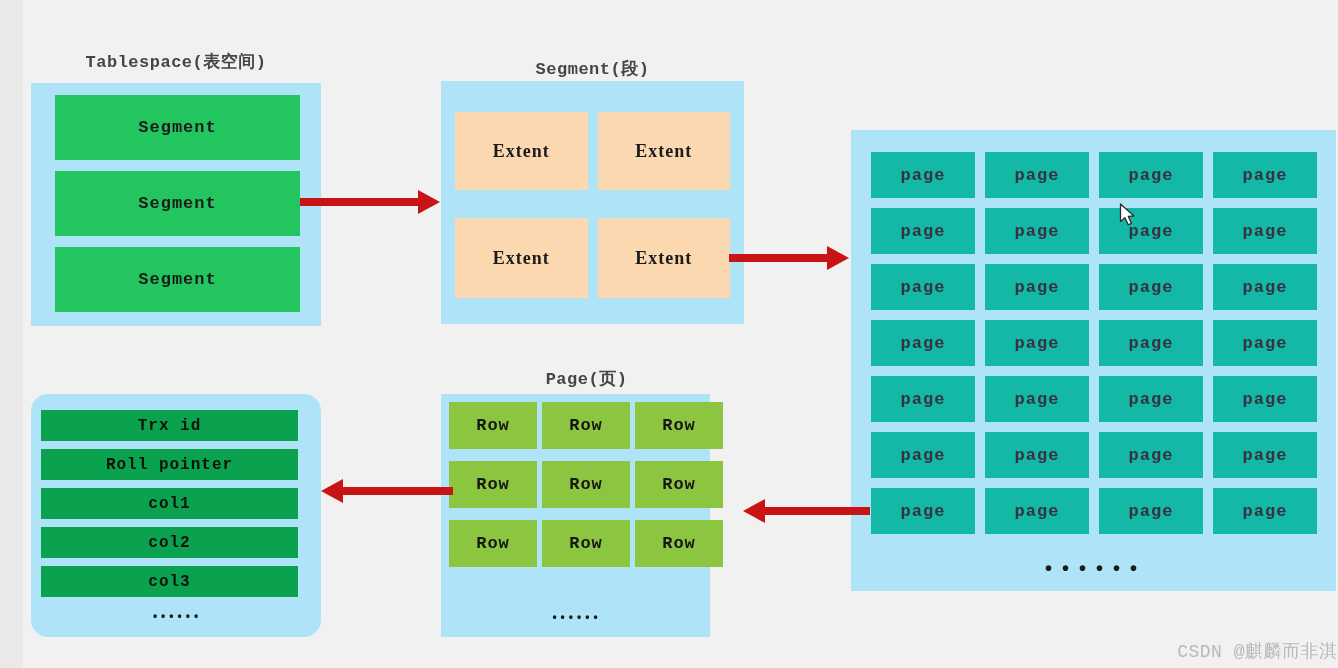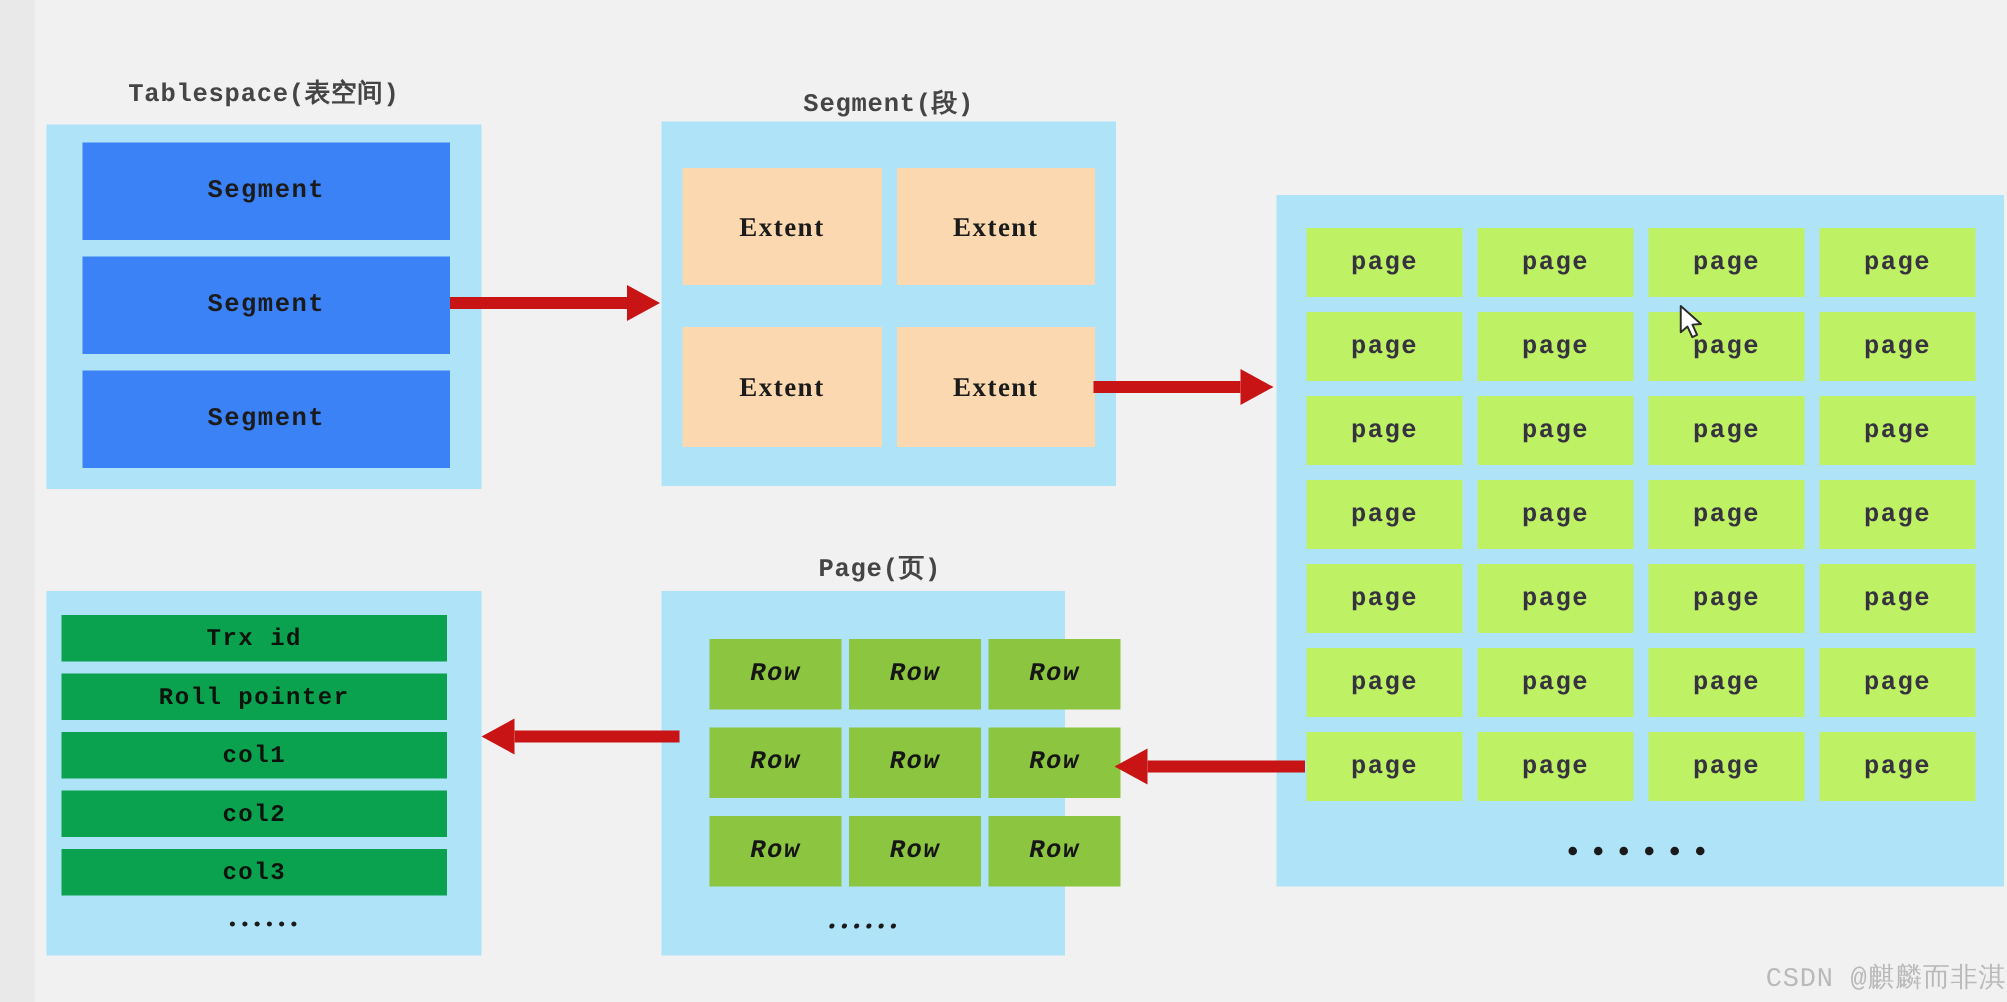--- a/index.html
+++ b/index.html
@@ -30,42 +30,42 @@
 
   
   .panel{
     position:absolute;
     background:#aee3f8;
     box-sizing:border-box;
   }
   #p-ts  {left:8px;  top:83px;  width:290px; height:243px; padding:12px 21px 14px 24px;}
   #p-seg {left:418px; top:81px;  width:303px; height:243px; padding:31px 14px 26px 14px;}
   #p-ext {left:828px; top:130px; width:485px; height:461px; padding:22px 18px 0 20px;}
-  #p-row {left:8px;  top:394px; width:290px; height:243px; padding:16px 23px 0 10px;}
-  #p-page{left:418px; top:394px; width:269px; height:243px; padding:32px;font-style:italic;}
+  #p-row {left:8px;  top:394px; width:290px; height:243px; padding:16px 23px 0 10px;border-radius:17px;}
+  #p-page{left:418px; top:394px; width:269px; height:243px; padding:8px;}
 
   
   .ts-stack{display:flex;flex-direction:column;justify-content:space-between;height:100%;}
   .seg-grid{display:grid;grid-template-columns:1fr 1fr;grid-template-rows:78px 80px;column-gap:10px;row-gap:28px;font-family:Liberation Serif, serif;}
   .pages-grid{display:grid;grid-template-columns:repeat(4,104px);grid-auto-rows:46px;column-gap:10px;row-gap:10px;}
   .fields{display:flex;flex-direction:column;gap:8px;}
   .rows-grid{display:grid;grid-template-columns:repeat(3,88px);grid-auto-rows:47px;column-gap:5px;row-gap:12px;}
 
   
   .box{
     display:flex;align-items:center;justify-content:center;
     font-weight:bold;
     letter-spacing:1px;
     color:#1b1b1b;
     box-sizing:border-box;
     white-space:nowrap;
   }
-  .seg  {background:#3b82f6; height:65px; font-size:17px;}
+  .seg  {background:#22c55e; height:65px; font-size:17px;}
   .ext  {background:#fbd8b0; font-size:18px;}
-  .page {background:#bef264; font-size:17px; color:#36323f;}
+  .page {background:#14b8a6; font-size:17px; color:#36323f;}
   .field{background:#0ba24f; height:31px; font-size:16px; color:#0c120c;}
   .rowb {background:#8cc540; font-size:17px; color:#161616;}
 
   
   .dots{
     position:absolute;left:0;right:0;
     text-align:center;
     color:#1a1a1a;
     font-weight:bold;
     line-height:1;

